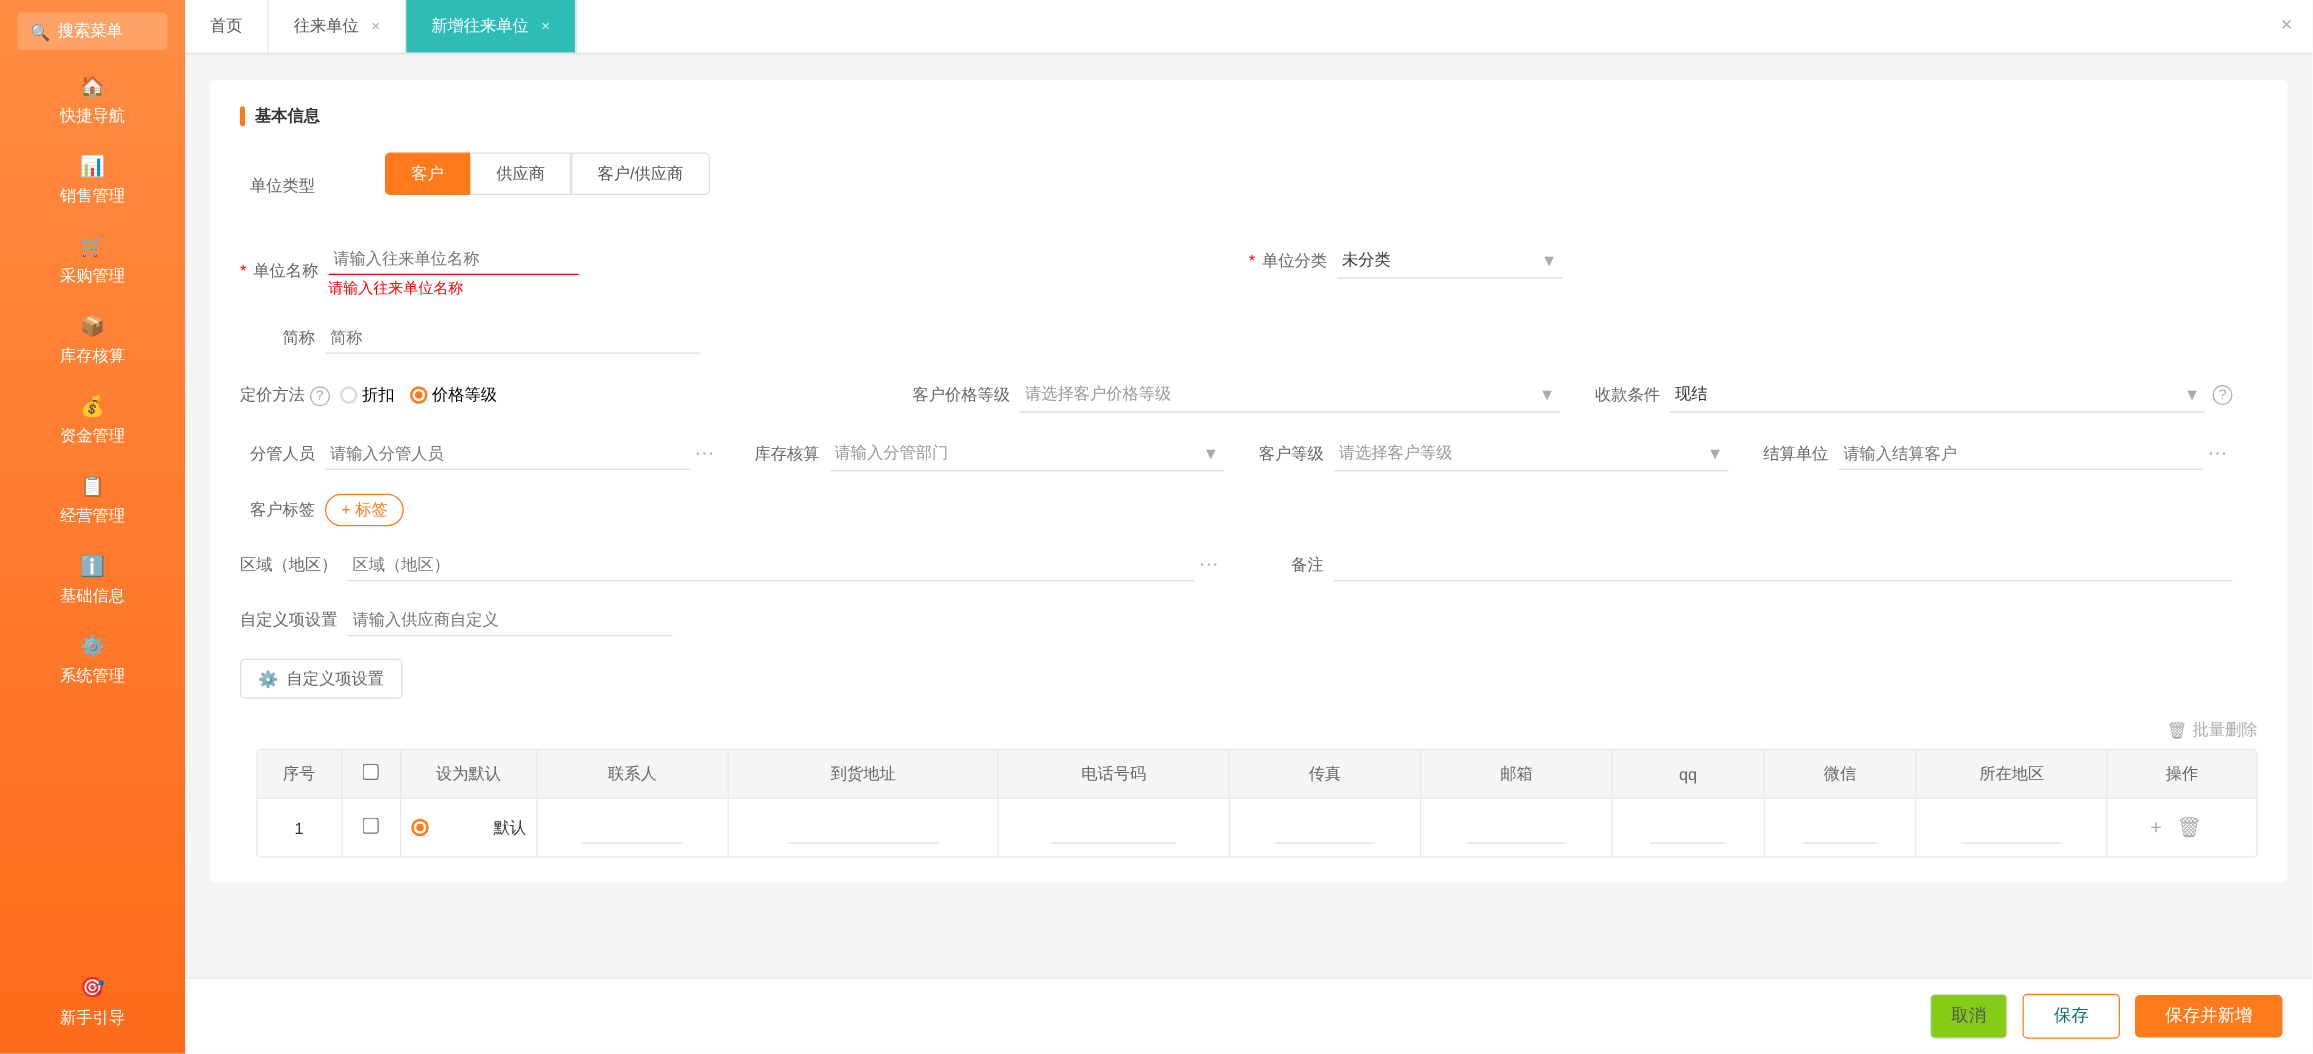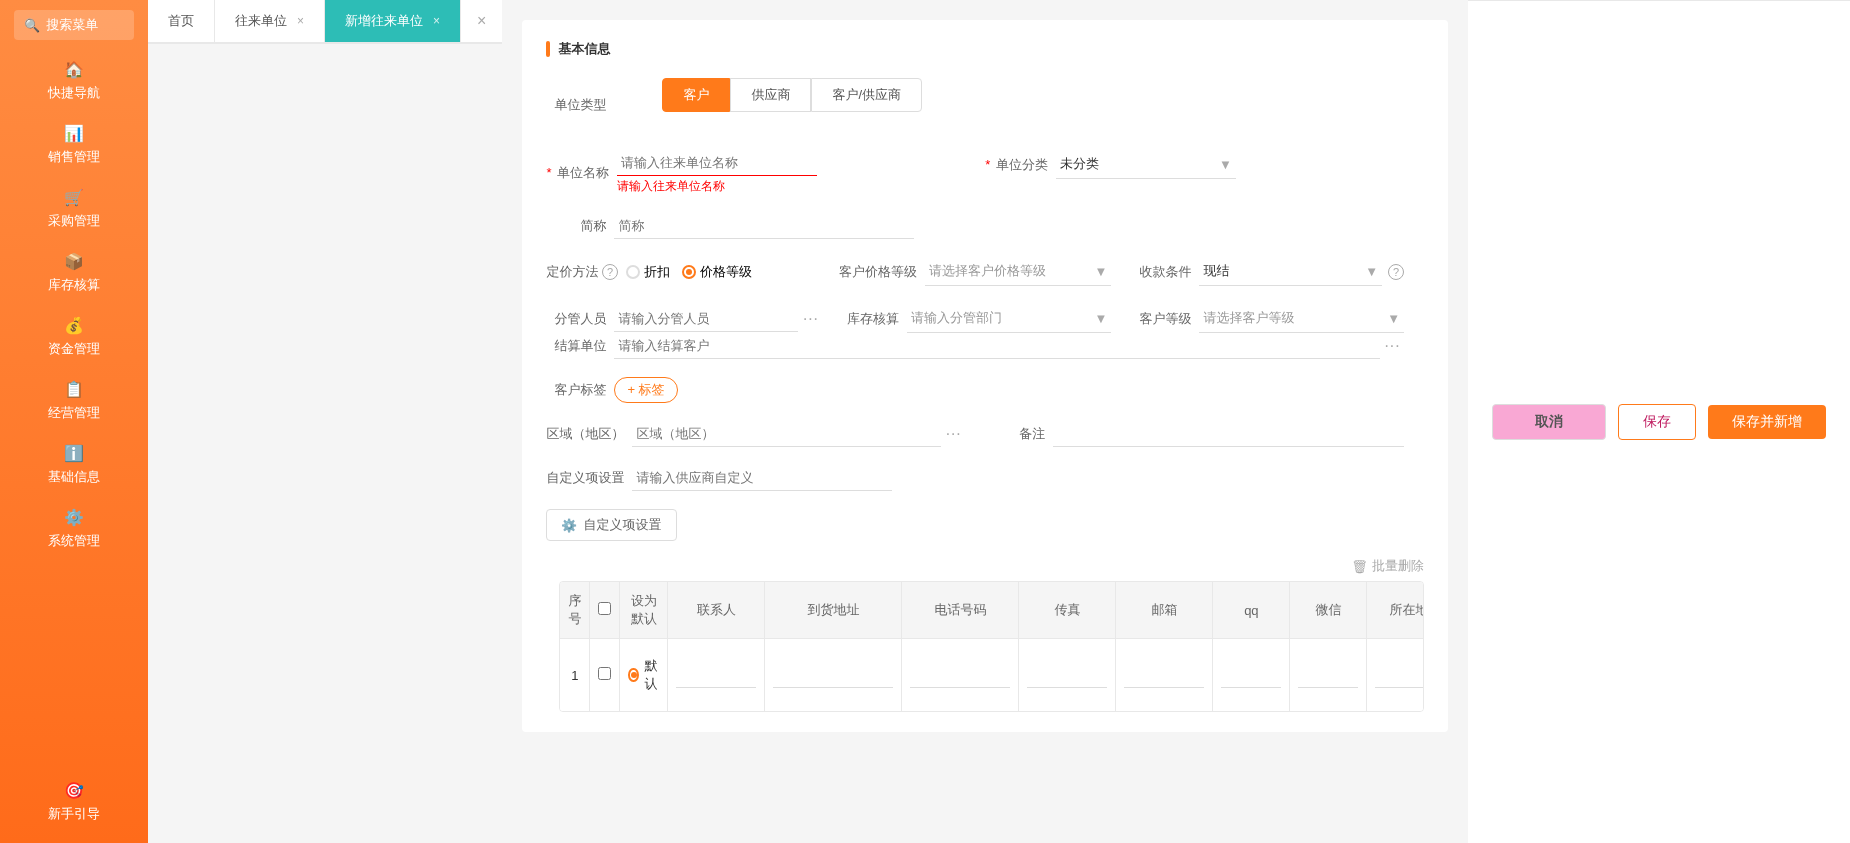--- a/index.html
+++ b/index.html
@@ -64,21 +64,21 @@
       cursor: pointer;
       color: white;
       font-size: 12px;
       gap: 4px;
     }
 
     
     .main-area {
       flex: 1;
       display: flex;
-      flex-direction: row;
+      flex-direction: column;
       overflow: hidden;
     }
 
     
     .tab-bar {
       display: flex;
       align-items: stretch;
       background: #fff;
       border-bottom: 2px solid #e8e8e8;
       height: 44px;
@@ -366,35 +366,34 @@
     .footer-bar {
       display: flex;
       justify-content: flex-end;
       align-items: center;
       padding: 12px 24px;
       background: white;
       border-top: 1px solid #e8e8e8;
       gap: 12px;
     }
     .btn-cancel {
-      padding: 8px 42px;
+      padding: 8px 16px;
       border: 1px solid #ddd;
       border-radius: 4px;
-      background: #f9a8d4;
+      background: #84cc16;
       color: #555;
       cursor: pointer;
       font-size: 14px;
-      font-weight: bold;
     }
     .btn-save {
       padding: 8px 24px;
       border: 1px solid #ff7a1a;
       border-radius: 4px;
       background: white;
-      color: #be185d;
+      color: #0f766e;
       cursor: pointer;
       font-size: 14px;
     }
     .btn-save-new {
       padding: 8px 24px;
       border-radius: 4px;
       background: #ff7a1a;
       color: white;
       border: none;
       cursor: pointer;

